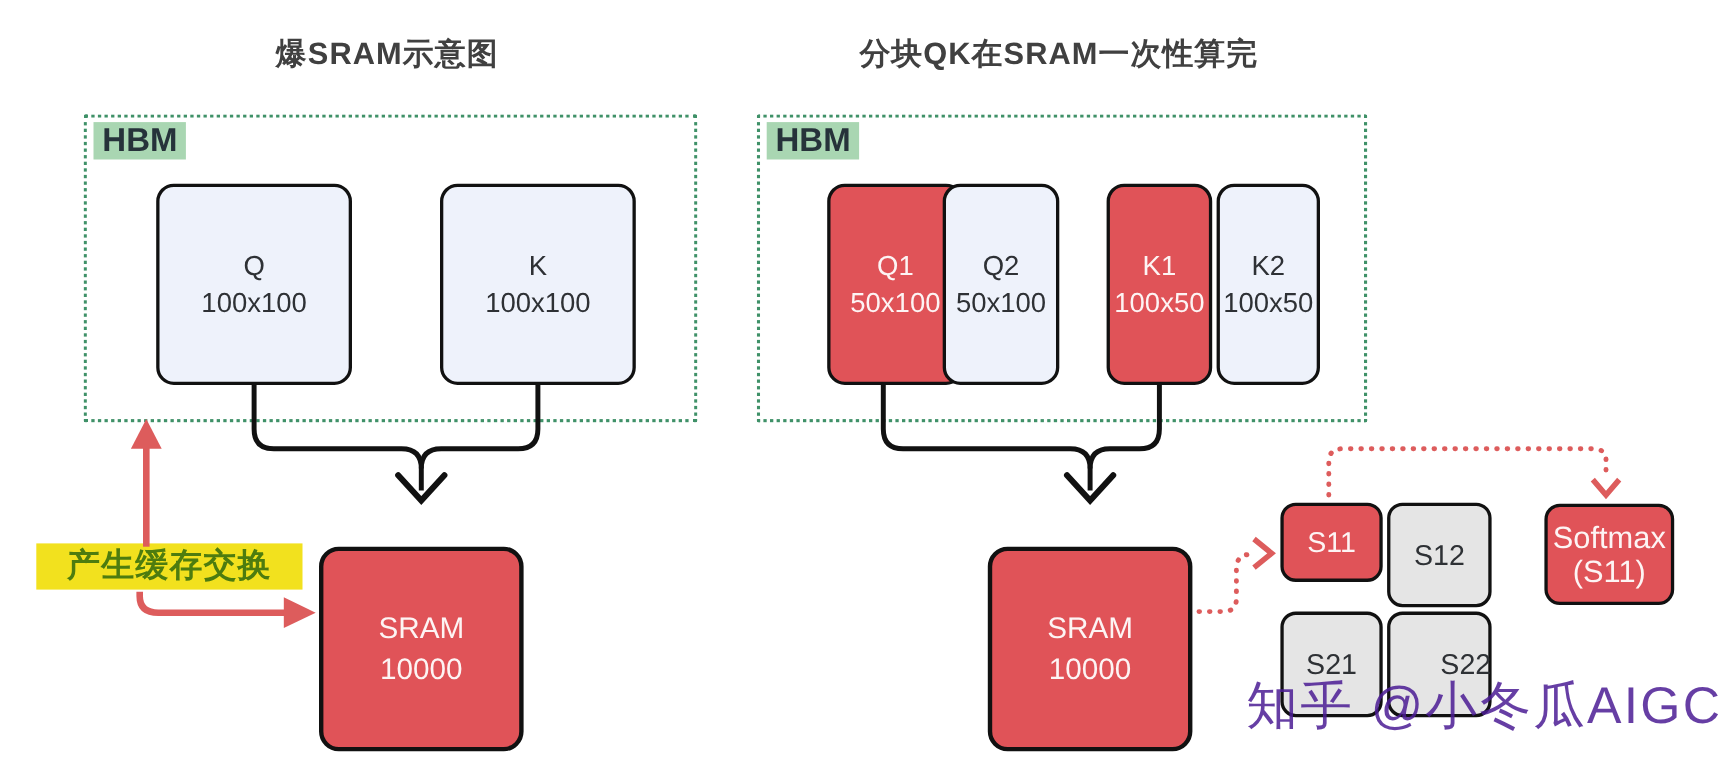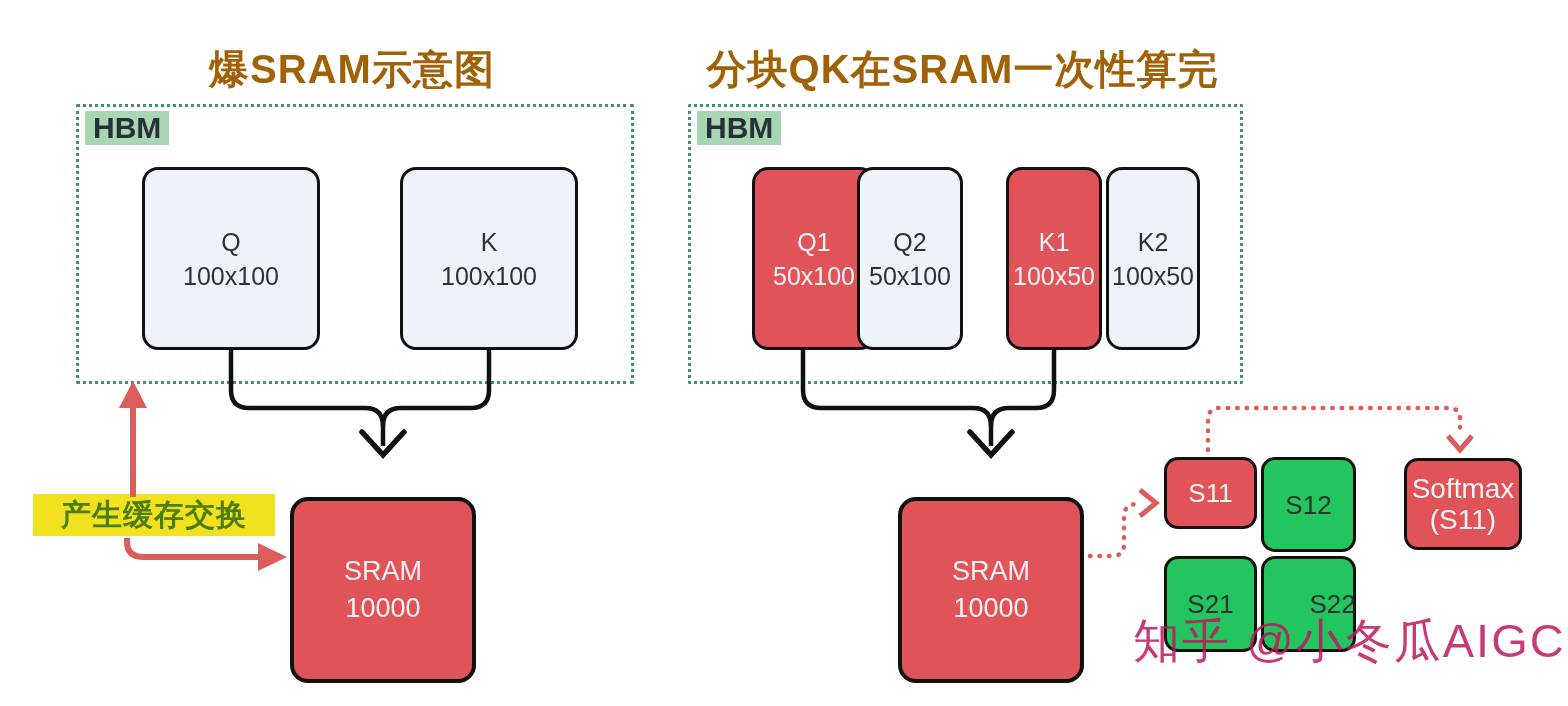--- a/index.html
+++ b/index.html
@@ -1,38 +1,38 @@
 <!DOCTYPE html>
 <html><head>
 <meta charset="utf-8">
 <style>
   html,body{margin:0;padding:0;background:#ffffff;}
   body{font-family:"Liberation Sans","DejaVu Sans",sans-serif;}
   #stage{position:relative;width:1568px;height:706px;background:#ffffff;overflow:hidden;}
 
-  .title{position:absolute;text-align:center;font-size:40px;font-weight:600;color:#a16207;letter-spacing:1px;margin-top:12px;}
+  .title{position:absolute;text-align:center;font-size:28px;font-weight:600;color:#404040;letter-spacing:1px;}
   .hbm{position:absolute;border:3px dotted #3f9168;border-radius:2px;}
   .hbm-label{position:absolute;background:#a9d6b2;color:#26323a;font-size:30px;font-weight:600;padding:2px 8px;line-height:30px;}
 
   .box{position:absolute;border:3px solid #111;border-radius:16px;display:flex;flex-direction:column;align-items:center;justify-content:center;text-align:center;box-sizing:border-box;}
   .box .l1{font-size:25px;line-height:34px;}
   .box .l2{font-size:25px;line-height:34px;}
   .blue{background:#eef2fb;color:#2e3135;}
   .red{background:#e05358;color:#fdf4f4;}
-  .gray{background:#22c55e;color:#2e3135;}
+  .gray{background:#e5e5e5;color:#2e3135;}
   .sram{border-radius:18px;border-width:4px;margin-top:35px;}
   .sram .l1,.sram .l2{font-size:27px;line-height:37px;}
   .cell{border-radius:14px;}
   .cell .l1{font-size:26px;}
   .softmax .l1,.softmax .l2{font-size:28px;line-height:31px;}
 
   .note-yellow{position:absolute;background:#f2e11e;color:#4d7c0f;font-size:30px;font-weight:600;padding:4px 28px;line-height:34px;letter-spacing:1px;}
 
   svg.overlay{position:absolute;left:0;top:0;pointer-events:none;}
-  .watermark{position:absolute;color:#be185d;opacity:.85;font-size:47px;letter-spacing:2px;z-index:60;white-space:nowrap;}
+  .watermark{position:absolute;color:#4c1d95;opacity:.85;font-size:47px;letter-spacing:2px;z-index:60;white-space:nowrap;}
 </style>
 </head>
 <body>
 
 <div id="stage">
 
   <div class="title" style="left:76px;top:30px;width:552px;">爆SRAM示意图</div>
 
   <div class="hbm" style="left:76px;top:104px;width:552px;height:274px;"></div>
   <div class="hbm-label" style="left:85px;top:111px;">HBM</div>

